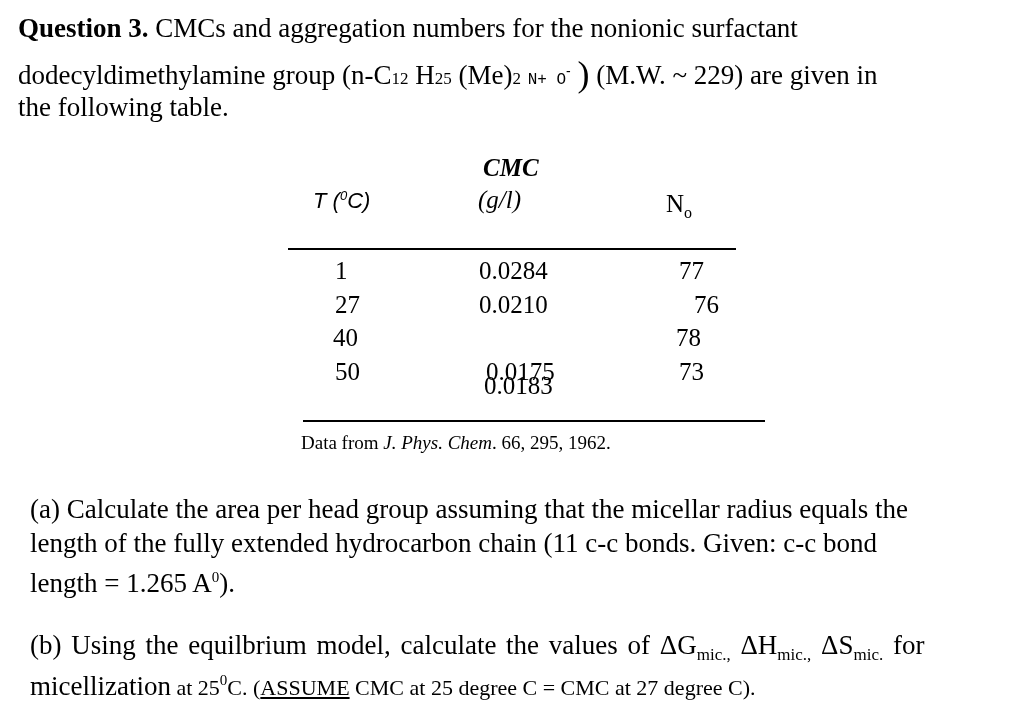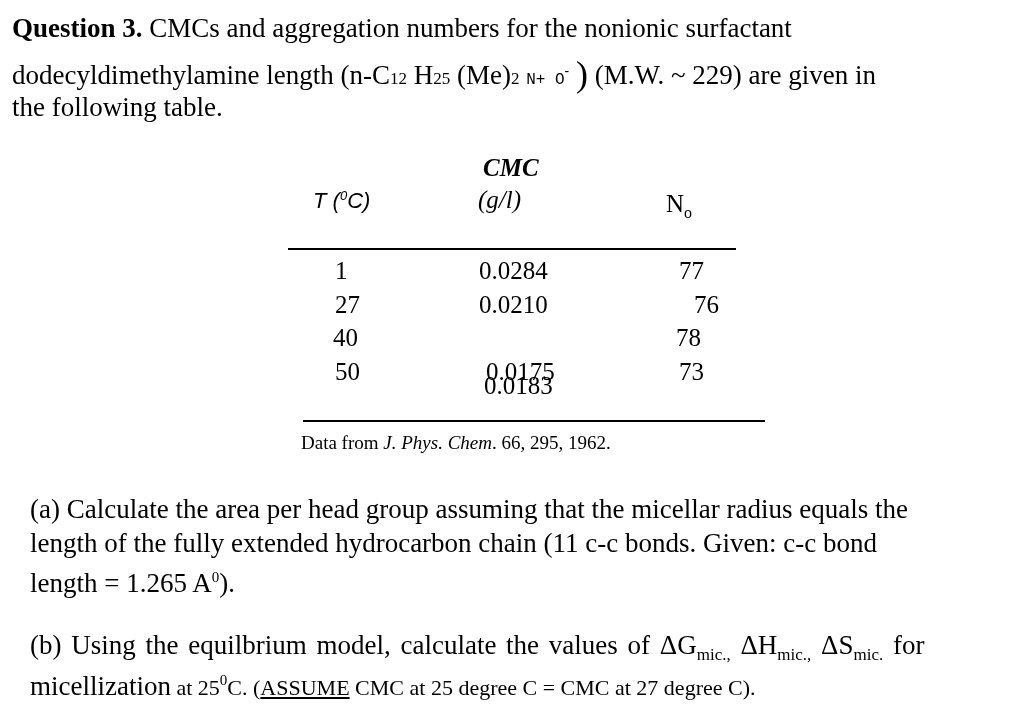--- a/index.html
+++ b/index.html
@@ -12,21 +12,21 @@
       height: 712px;
       position: relative;
       overflow: hidden;
       color: #000000;
       font-family: "Liberation Serif", serif;
     }
 
     
     .intro-line {
       position: absolute;
-      left: 12px;
+      left: 18px;
       font-size: 27px;
       line-height: 32px;
       white-space: nowrap;
     }
     .bold { font-weight: bold; }
     .sans-small {
       font-family: Liberation Mono, monospace;
       font-size: 16px;
     }
     .sub-small {
@@ -103,21 +103,21 @@
   </style>
 </head>
 <body>
 
 <div class="intro-line" style="top:12px;">
   <span class="bold">Question 3.</span>
   <span>CMCs and aggregation numbers for the nonionic surfactant</span>
 </div>
 
 <div class="intro-line" style="top:55px;">
-  <span>dodecyldimethylamine length (n-C</span><span class="sub-small">12</span>
+  <span>dodecyldimethylamine group (n-C</span><span class="sub-small">12</span>
   <span style="font-family:'Liberation Serif',serif;">H</span><span class="sub-small">25</span>
   <span>(Me)</span><span class="sub-small">2</span>
   <span class="sans-small">N+ O</span><sup class="minus">-</sup>
   <span class="big-paren">)</span>
   <span>(M.W. ~ 229) are given in</span>
 </div>
 
 <div class="intro-line" style="top:91px;">
   <span>the following table.</span>
 </div>

